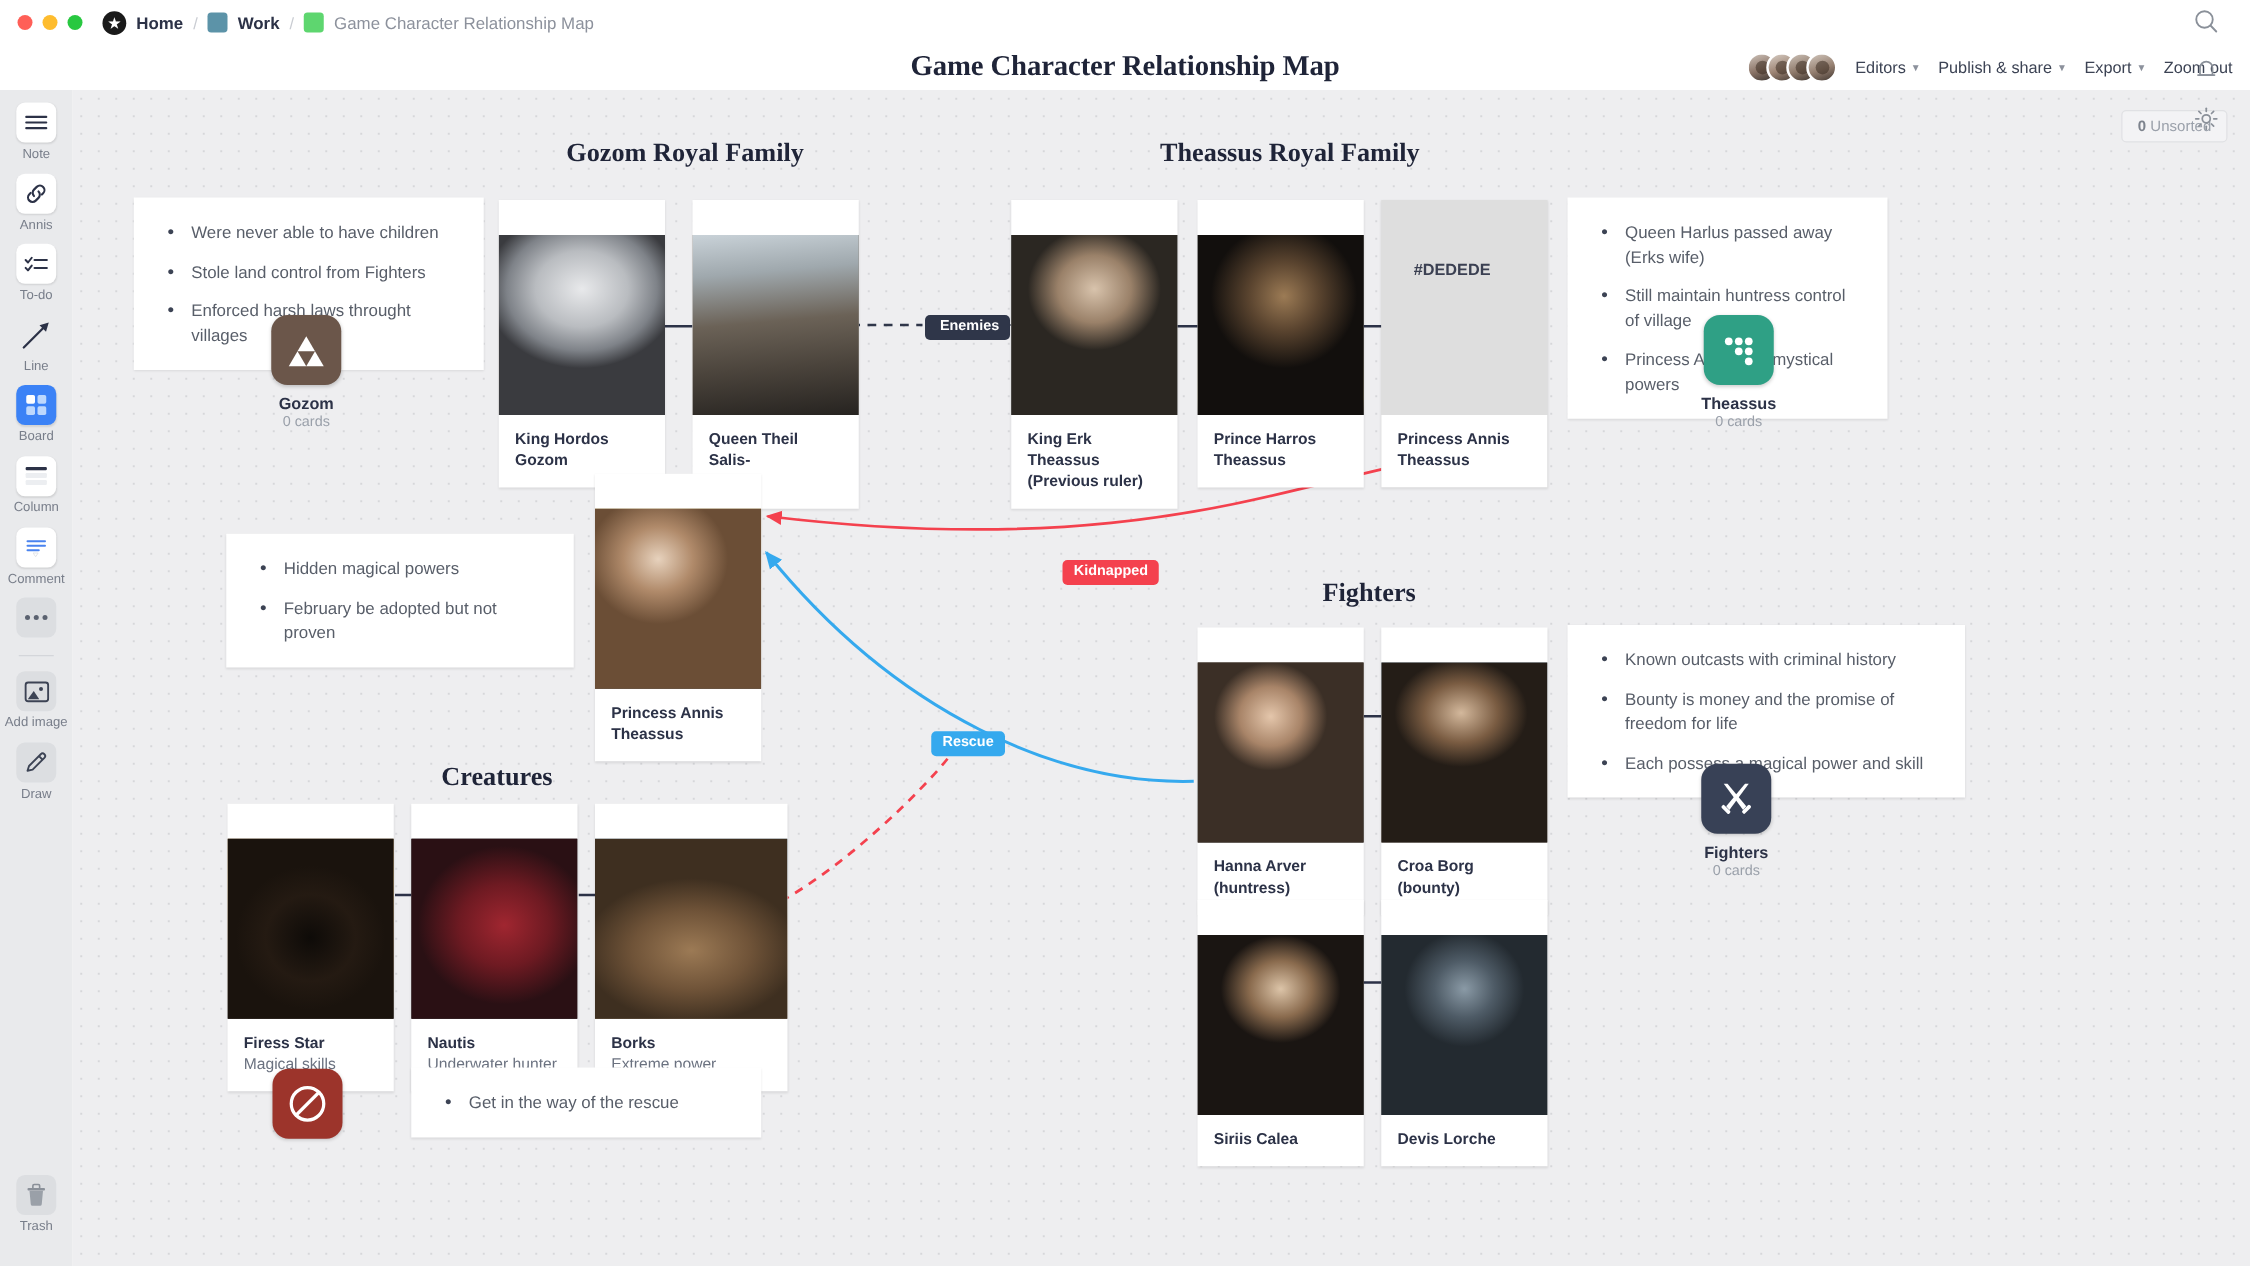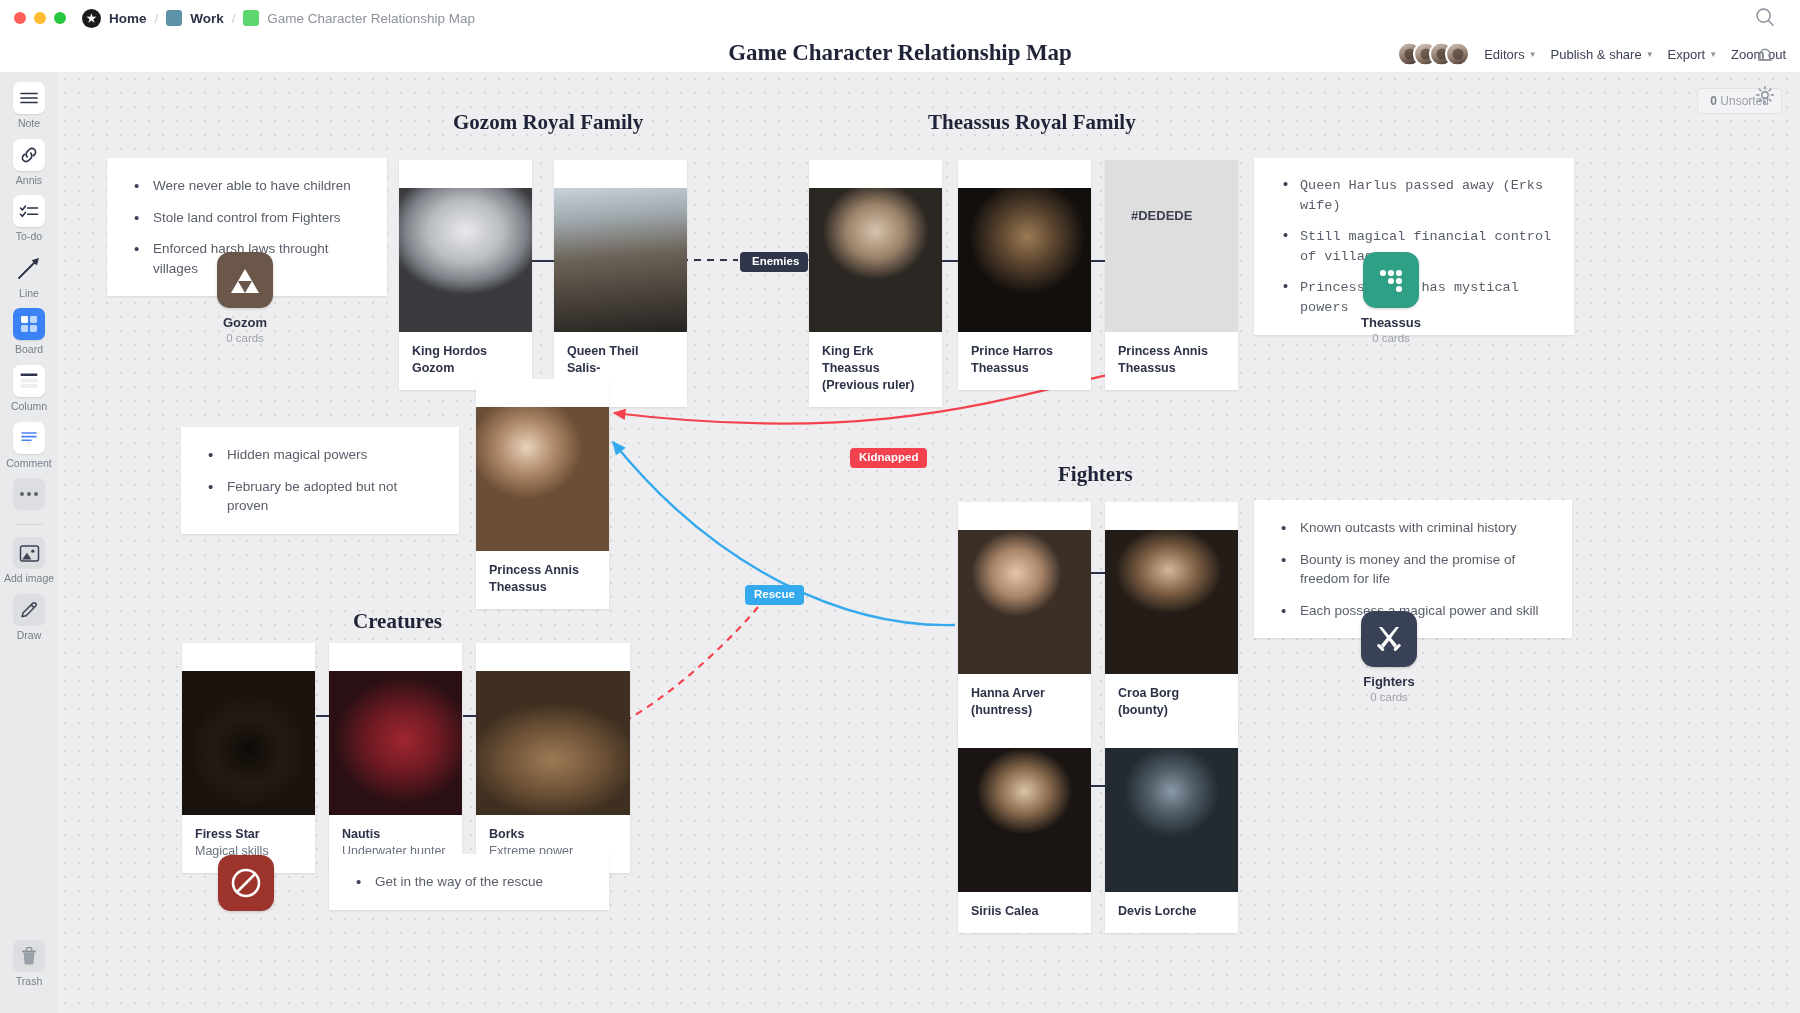--- a/index.html
+++ b/index.html
@@ -535,24 +535,24 @@
     <div class="card placeholder" style="left:1047px; top:88px; width:133px;">
       <div class="ph" style="height:144px; position:relative;">
         <div class="phlabel">#DEDEDE</div>
       </div>
       <div class="cbody" style="background:#fff;">
         <div class="cname">Princess Annis</div>
         <div class="cname">Theassus</div>
       </div>
     </div>
 
-    <div class="note" style="left:1196px; top:86px; width:320px;font-family:Liberation Mono, monospace;">
+    <div class="note" style="left:1196px; top:86px; width:256px;">
       <ul>
         <li>Queen Harlus passed away (Erks wife)</li>
-        <li>Still magical financial control of village</li>
+        <li>Still maintain huntress control of village</li>
         <li>Princess Annis has mystical powers</li>
       </ul>
     </div>
 
     <div class="boardbadge" style="left:1303px; top:180px;">
       <div class="bb-ic" style="background:#2fa085;">
         <svg width="30" height="30" viewBox="0 0 30 30">
           <circle cx="7" cy="8" r="3.1" fill="#fff"></circle>
           <circle cx="15" cy="8" r="3.1" fill="#fff"></circle>
           <circle cx="23" cy="8" r="3.1" fill="#fff"></circle>

